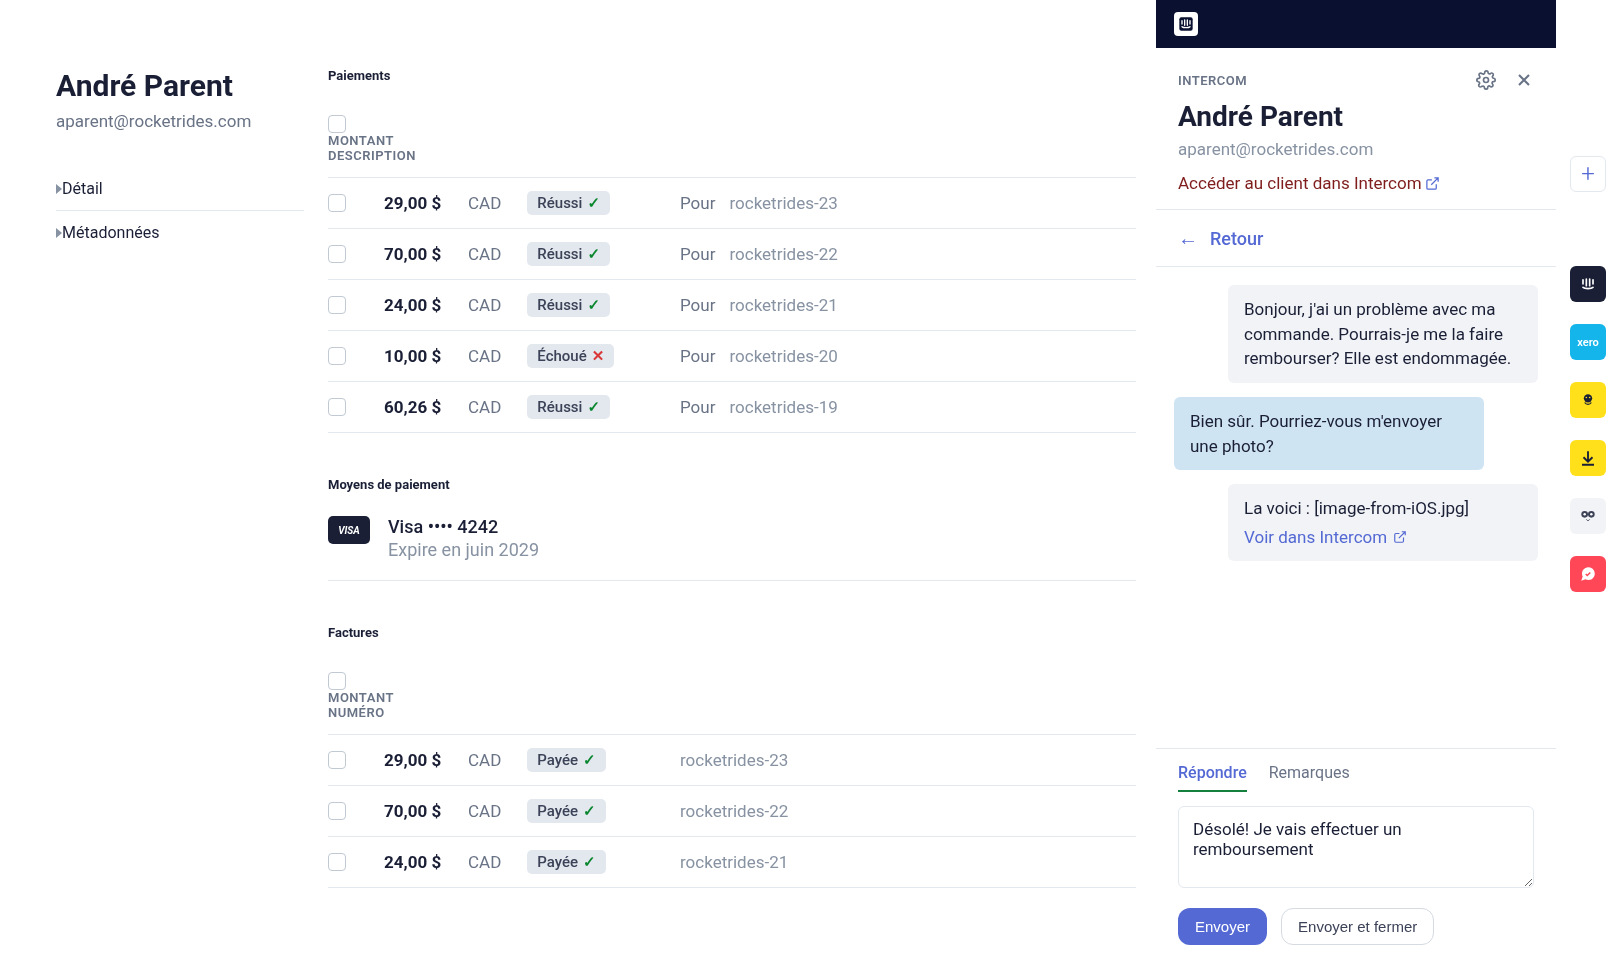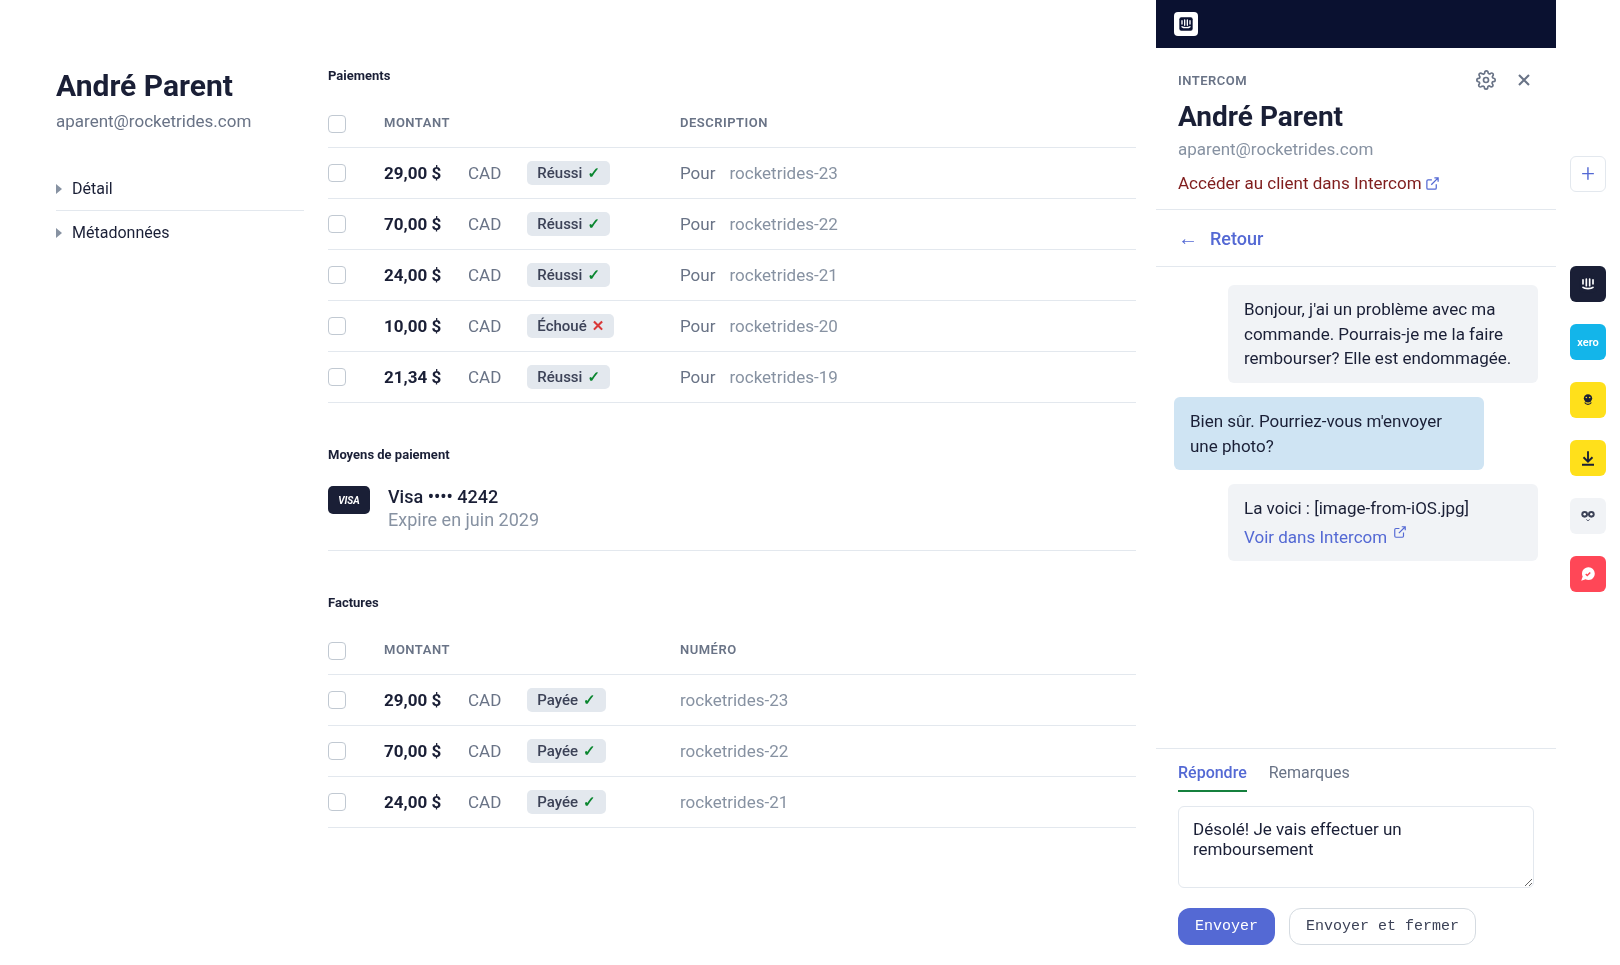--- a/index.html
+++ b/index.html
@@ -32,21 +32,20 @@
 }
 .customer-email {
   font-size: 17px;
   color: #697386;
   margin-bottom: 36px;
 }
 .side-links { }
 .side-link {
   display: flex;
   align-items: center;
-  gap: 10px;
   padding: 12px 0;
   border-bottom: 1px solid #e3e8ee;
   font-size: 16px;
   color: #1a1f36;
   cursor: pointer;
 }
 .side-link:last-child { border-bottom: none; align-items: center; }
 .chev-right {
   width: 0; height: 0;
   border-top: 5px solid transparent;
@@ -64,20 +63,21 @@
   font-size: 13px;
   font-weight: 700;
   color: #1a1f36;
   margin-bottom: 18px;
 }
 .table { width: 100%; }
 .table-head {
   display: flex;
   border-bottom: 1px solid #e3e8ee;
   padding: 14px 0;
+  flex-direction: column;
 }
 .th-checkbox { width: 56px; display:flex; align-items:center; }
 .th {
   font-size: 13px;
   font-weight: 600;
   letter-spacing: 0.5px;
   color: #697386;
   text-transform: uppercase;
 }
 .th-amount { width: 296px; }
@@ -207,21 +207,21 @@
 }
 .msg-right {
   background:#f1f3f6;
   color:#1a1f36;
   margin-left:auto;
 }
 .msg-left {
   background:#cfe4f3;
   color:#1a1f36;
 }
-.msg-link { color:#5469d4; display:inline-flex; gap:6px; margin-top:4px; cursor:pointer;}
+.msg-link { color:#5469d4; display:inline-flex; align-items:center; gap:6px; margin-top:4px; cursor:pointer;}
 
 .reply-section {
   border-top:1px solid #e3e8ee;
   padding: 14px 22px 20px;
 }
 .reply-tabs {
   display:flex; gap:22px;
   margin-bottom: 14px;
 }
 .reply-tab {
@@ -241,21 +241,20 @@
   margin-bottom:16px;
 }
 .reply-buttons { display:flex; gap:14px; }
 .btn {
   padding: 9px 16px;
   border-radius:12px;
   font-size:15px;
   font-weight:500;
   cursor:pointer;
   border:1px solid transparent;
-  font-family:Liberation Mono, monospace;
 }
 .btn-primary { background:#5469d4; color:#fff; }
 .btn-secondary { background:#fff; color:#3c4257; border:1px solid #d5dbe1; }
 
 
 .app-rail {
   width: 64px;
   flex-shrink:0;
   padding-top: 156px;
   display:flex;
@@ -384,21 +383,21 @@
             <span class="desc-label">Pour</span>
             <span class="desc-id">rocketrides-20</span>
           </div>
         </div>
 
         <div class="table-row">
           <div class="cell-checkbox">
               <span class="checkbox"></span>
             </div>
           <div class="cell-amount">
-            <span class="amount-val">21,34 $</span>
+            <span class="amount-val">60,26 $</span>
             <span class="currency">CAD</span>
             <span class="badge badge-success-grey">
                 <span>Réussi</span> 
                 <span class="check-icon">✓</span>
               </span>
           </div>
           <div class="cell-desc">
             <span class="desc-label">Pour</span>
             <span class="desc-id">rocketrides-19</span>
           </div>

